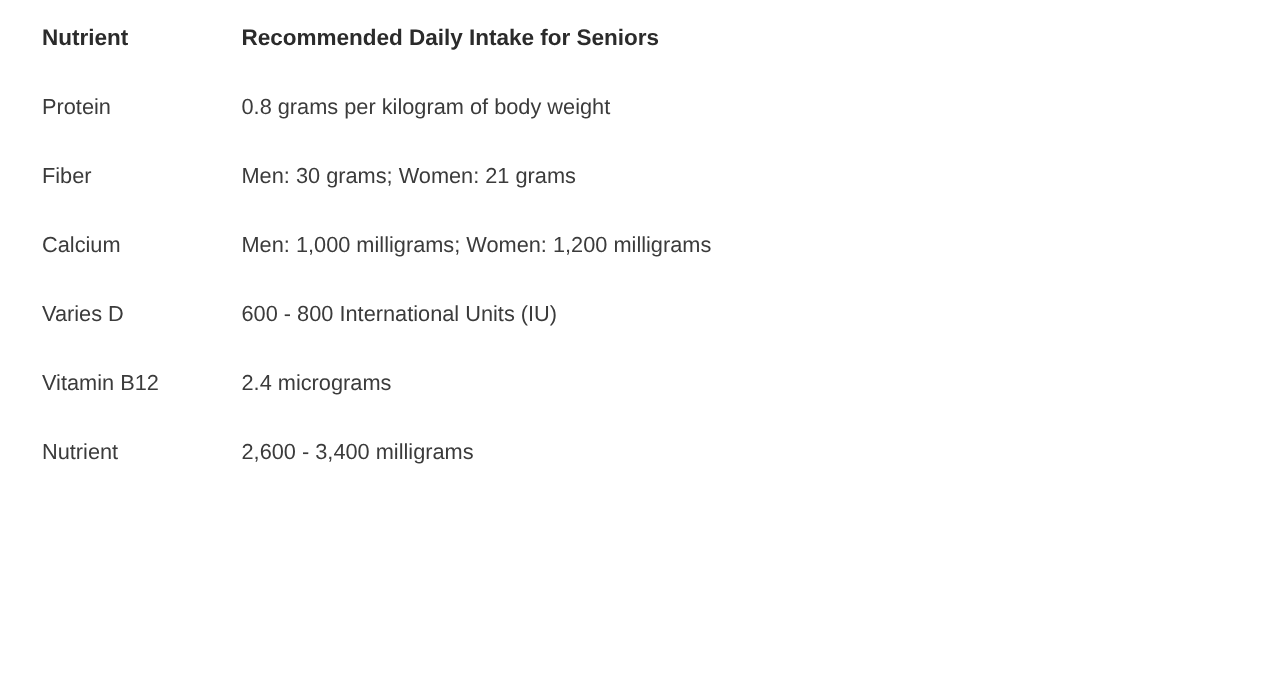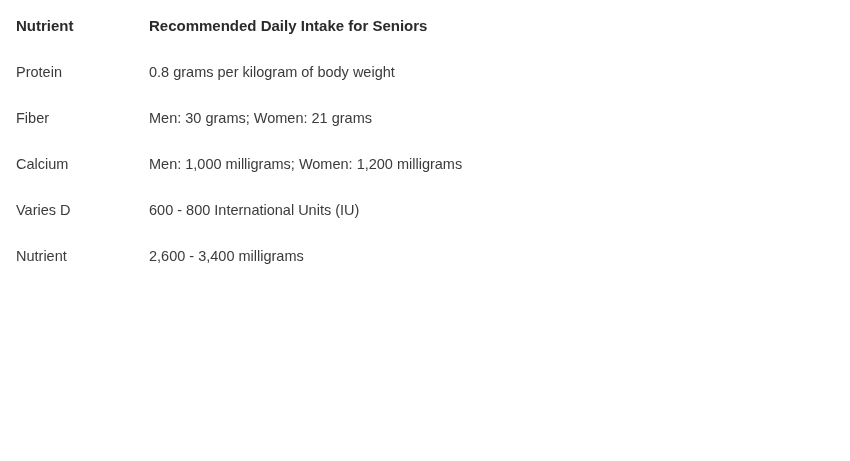--- a/index.html
+++ b/index.html
@@ -8,21 +8,21 @@
     background: #ffffff;
   }
   body {
     width: 850px;
     height: 461px;
     font-family: "Liberation Sans", sans-serif;
     color: #333333;
     overflow: hidden;
   }
   .table-wrap {
-    padding: 16px 24px 0 16px;
+    padding: 16px 24px 0 28px;
     box-sizing: border-box;
     width: 722px;
   }
   table.nutrient-table {
     border-collapse: collapse;
     width: 802px;
     table-layout: fixed;
   }
   table.nutrient-table col.col-nutrient { width: 133px; }
   table.nutrient-table col.col-intake { width: 669px; }
@@ -76,18 +76,22 @@
       </tr>
       <tr>
         <td class="cell-nutrient">Calcium</td>
         <td class="cell-intake">Men: 1,000 milligrams; Women: 1,200 milligrams</td>
       </tr>
       <tr>
         <td class="cell-nutrient">Varies D</td>
         <td class="cell-intake">600 - 800 International Units (IU)</td>
       </tr>
       <tr>
+        <td class="cell-nutrient">Vitamin B12</td>
+        <td class="cell-intake">2.4 micrograms</td>
+      </tr>
+      <tr>
         <td class="cell-nutrient">Nutrient</td>
         <td class="cell-intake">2,600 - 3,400 milligrams</td>
       </tr>
     </tbody>
   </table>
 </div>
 
 </body></html>

